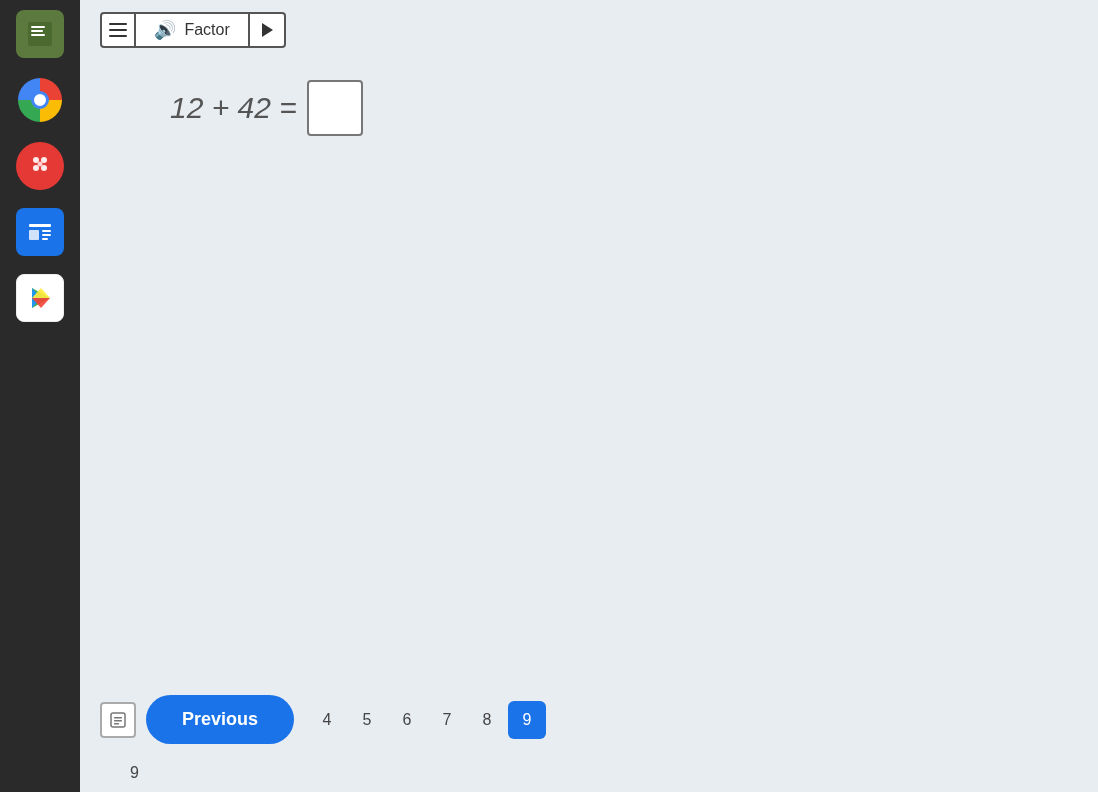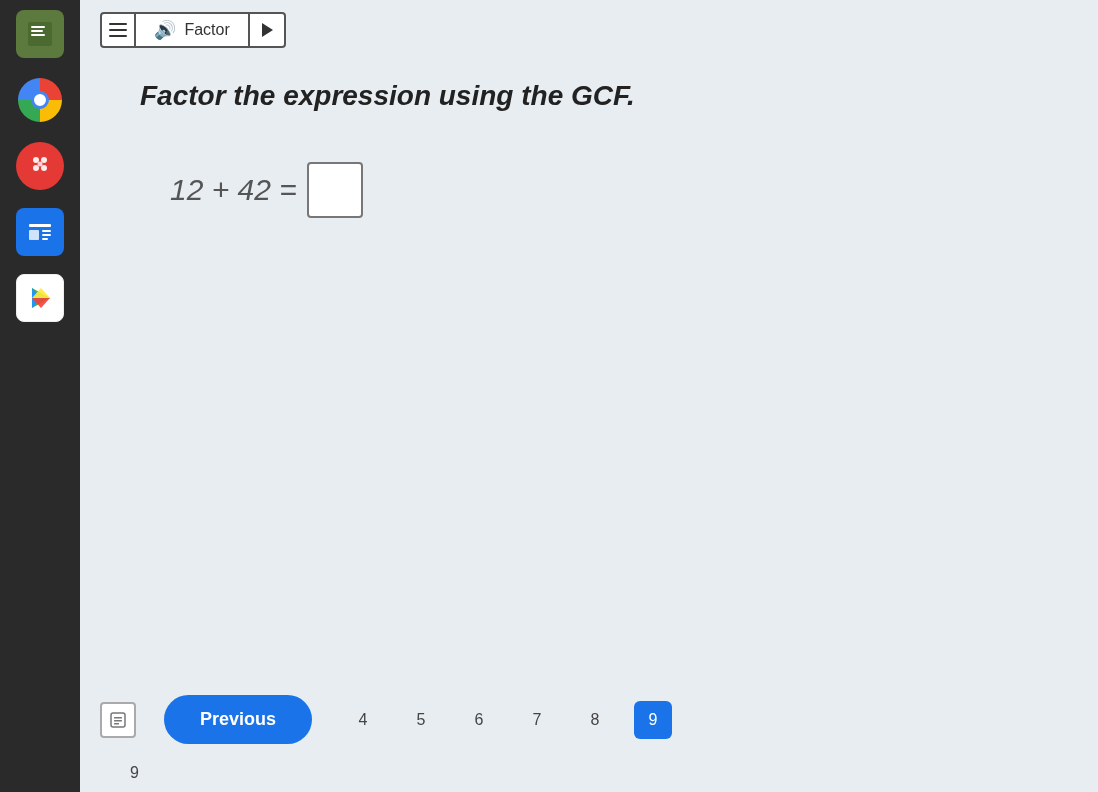--- a/index.html
+++ b/index.html
@@ -160,21 +160,21 @@
       border: 2px solid #777;
       background: white;
       border-radius: 4px;
     }
 
     
     .bottom-nav {
       display: flex;
       align-items: center;
       padding: 15px 20px 20px 20px;
-      gap: 20px;
+      gap: 2px;
     }
 
     
     .small-square-btn {
       width: 36px;
       height: 36px;
       border: 2px solid #aaa;
       background: white;
       border-radius: 4px;
       display: flex;
@@ -321,21 +321,20 @@
       <span>Factor</span>
     </button>
     <div class="play-btn">
       <svg width="14" height="16" viewBox="0 0 14 16">
         <polygon points="2,1 13,8 2,15" fill="#333"></polygon>
       </svg>
     </div>
   </div>
 
   <div class="question-area">
-    <div class="question-title">Factor the expression using the GCF.</div>
 
     <div class="math-expression">
       <span>12 + 42 =</span>
       <div class="answer-box"></div>
     </div>
   </div>
 
   <div class="bottom-nav">
     <div class="small-square-btn">
       <svg width="16" height="16" viewBox="0 0 16 16">

